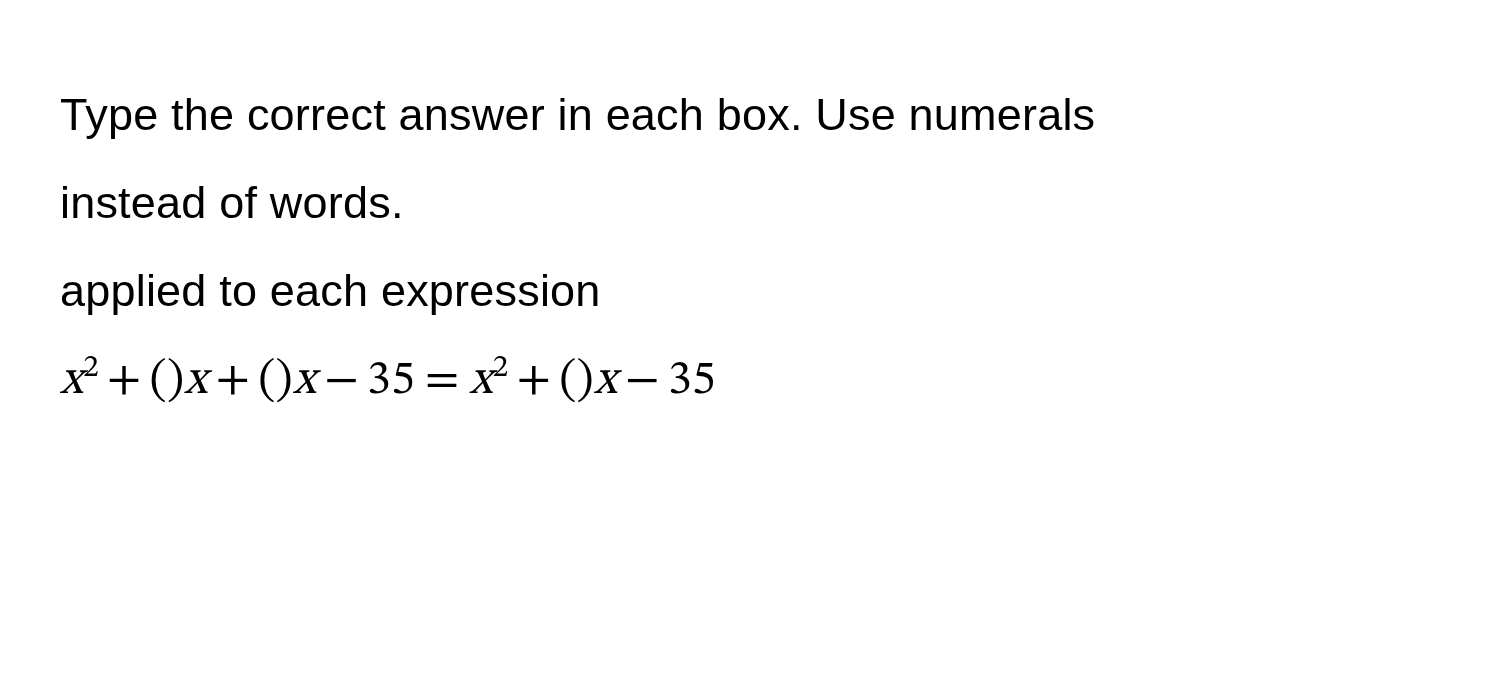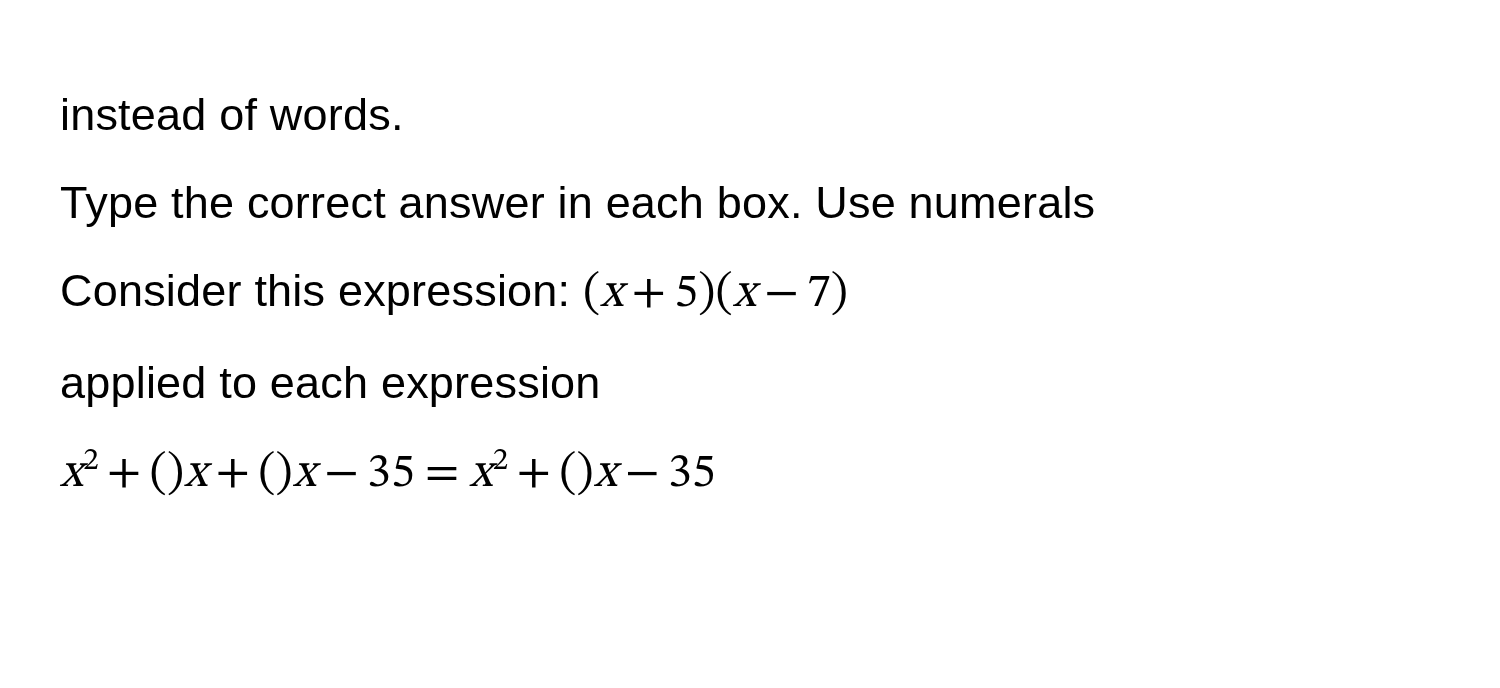--- a/index.html
+++ b/index.html
@@ -32,29 +32,23 @@
     line-height: 0;
   }
   .op { padding: 0 8px; }
   .eq { padding: 0 10px; }
 </style>
 </head>
 <body>
 
 <div class="container">
 
+  <p class="line">Type the correct answer in each box. Use numerals</p>
   <p class="line">instead of words.</p>
-  <p class="line">Type the correct answer in each box. Use numerals</p>
 
-  <p class="line">
-    <span>Consider this expression:  </span>
-    <span class="math">
-      <span>(</span><span class="mi">x</span><span class="op">+</span><span>5</span><span>)</span><span>(</span><span class="mi">x</span><span class="op">−</span><span>7</span><span>)</span>
-    </span>
-  </p>
 
   <p class="line">applied to each expression</p>
 
   <p class="line math">
     <span class="mi">x</span><sup>2</sup><span class="op">+</span><span>(</span><span>)</span><span class="mi">x</span><span class="op">+</span><span>(</span><span>)</span><span class="mi">x</span><span class="op">−</span><span>35</span><span class="eq">=</span><span class="mi">x</span><sup>2</sup><span class="op">+</span><span>(</span><span>)</span><span class="mi">x</span><span class="op">−</span><span>35</span>
   </p>
 
 </div>
 
 </body></html>

